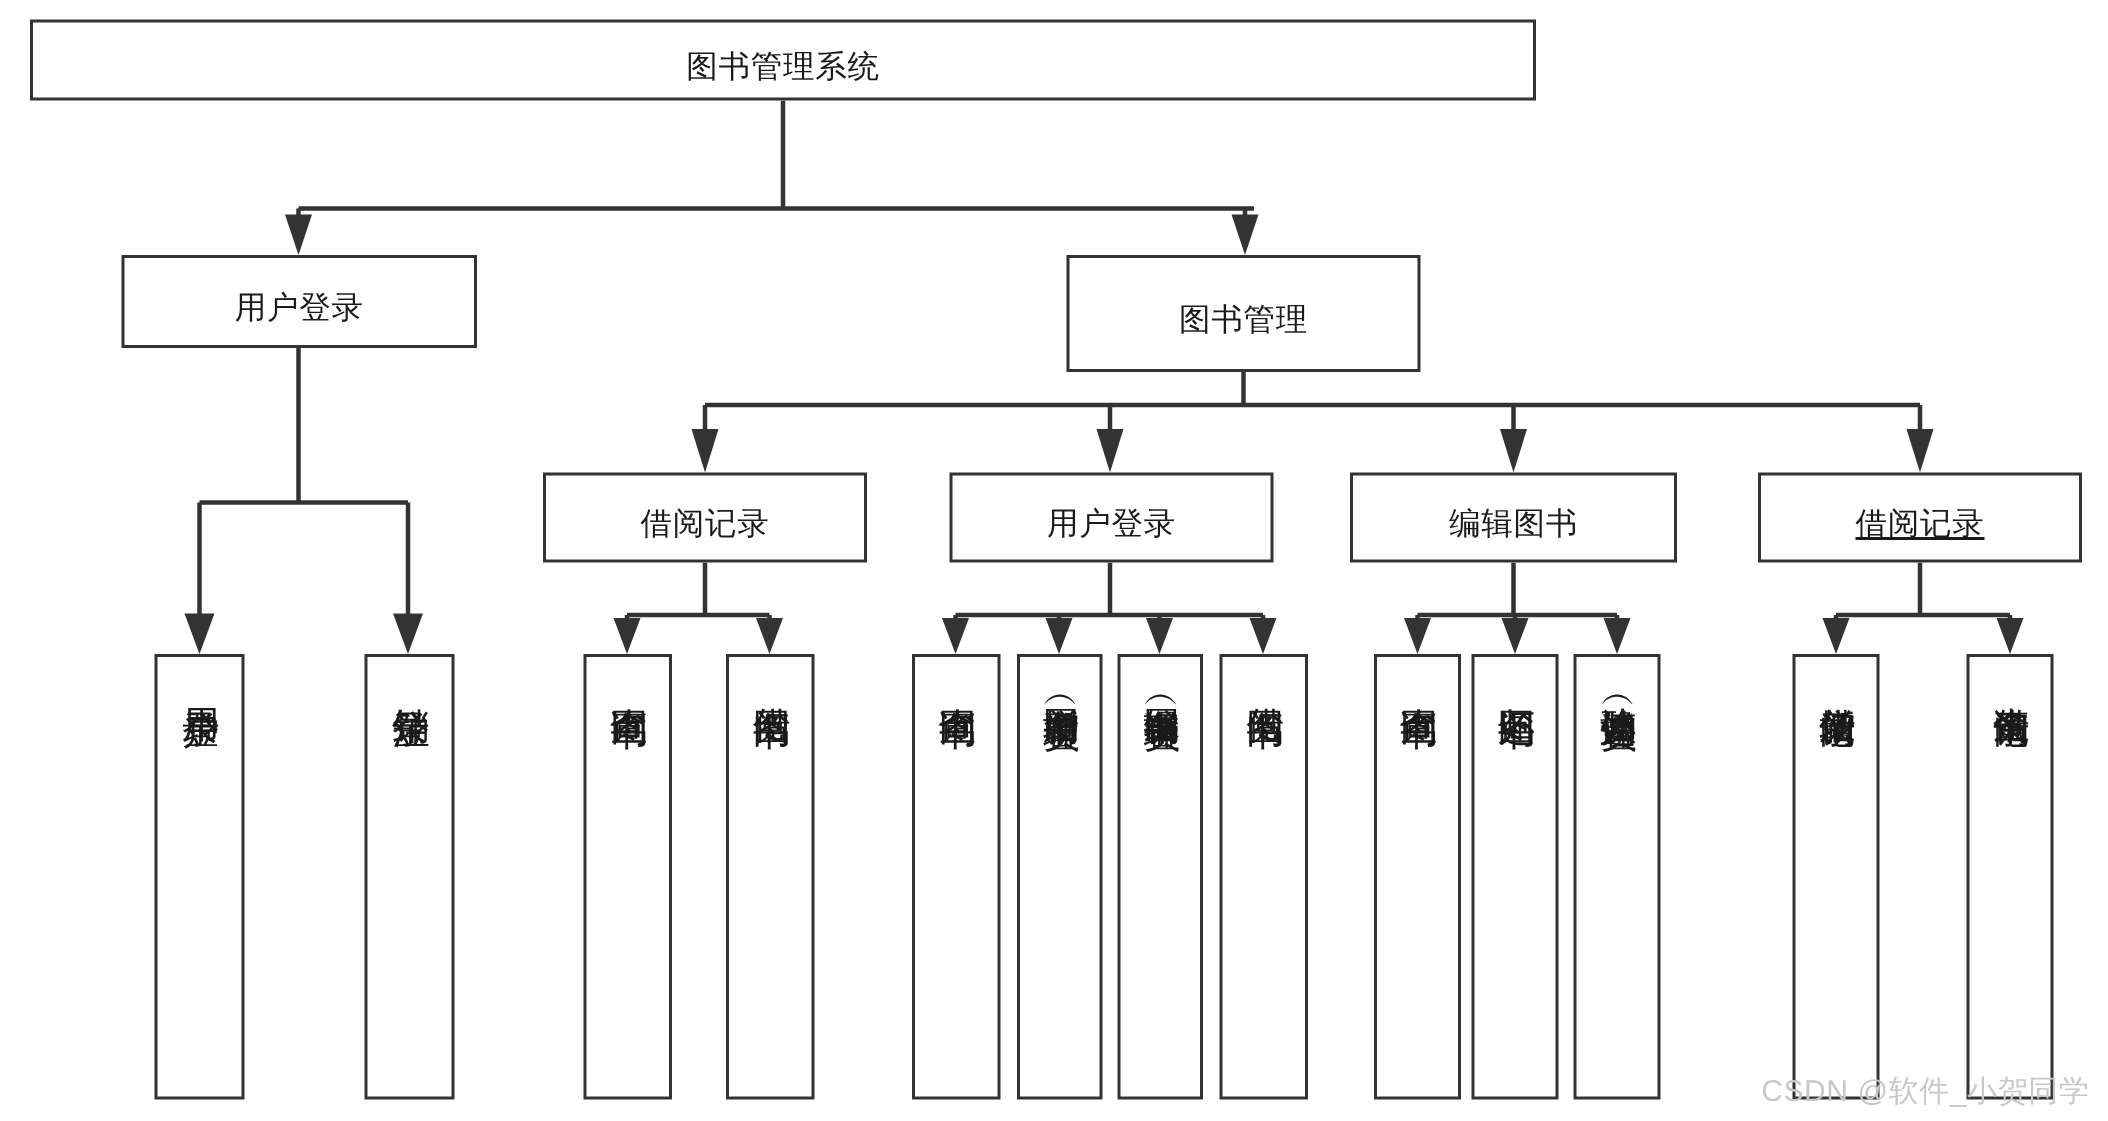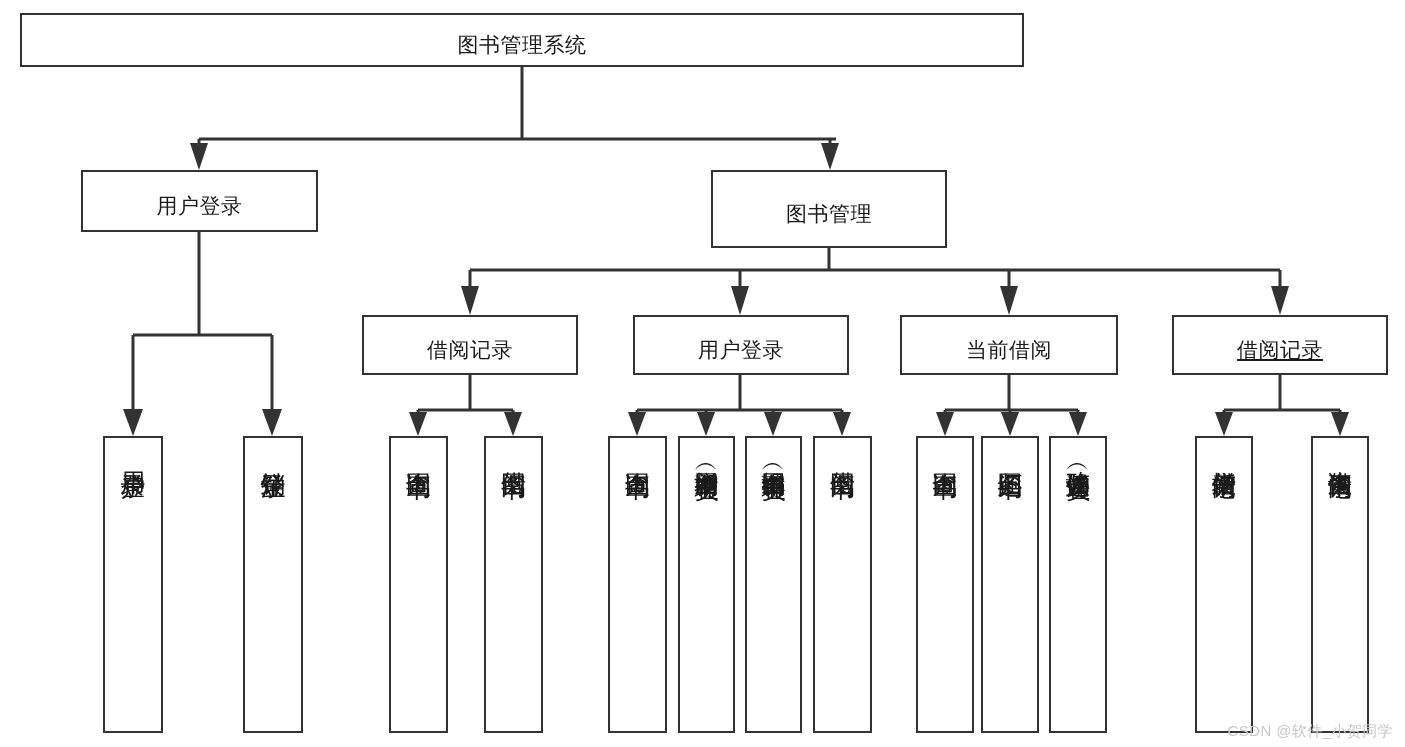--- a/index.html
+++ b/index.html
@@ -58,21 +58,21 @@
     letter-spacing: 1px;
     white-space: nowrap;
   }
   .node.vert.tall-text .label {
     font-size: 24px;
   }
   #watermark {
     position: absolute;
     right: 12px;
     bottom: 6px;
-    font-size: 15px;
+    font-size: 20px;
     color: #c8c8c8;
     white-space: nowrap;
     letter-spacing: 0.4px;
   }
 </style>
 </head>
 <body>
 
 <div id="canvas">
 
@@ -153,21 +153,21 @@
     <span class="label">图书管理</span>
   </div>
 
   <div class="node horiz" style="left:362px; top:315px; width:216px; height:60px;">
     <span class="label">借阅记录</span>
   </div>
   <div class="node horiz" style="left:633px; top:315px; width:216px; height:60px;">
     <span class="label">用户登录</span>
   </div>
   <div class="node horiz" style="left:900px; top:315px; width:218px; height:60px;">
-    <span class="label">当前借阅</span>
+    <span class="label">编辑图书</span>
   </div>
   <div class="node horiz" style="left:1172px; top:315px; width:216px; height:60px;text-decoration:underline;">
     <span class="label">借阅记录</span>
   </div>
 
   <div class="node vert" style="left:103px; top:436px; width:60px; height:297px;">
     <span class="label">用户登录</span>
   </div>
   <div class="node vert" style="left:243px; top:436px; width:60px; height:297px;">
     <span class="label">注销登录</span>

